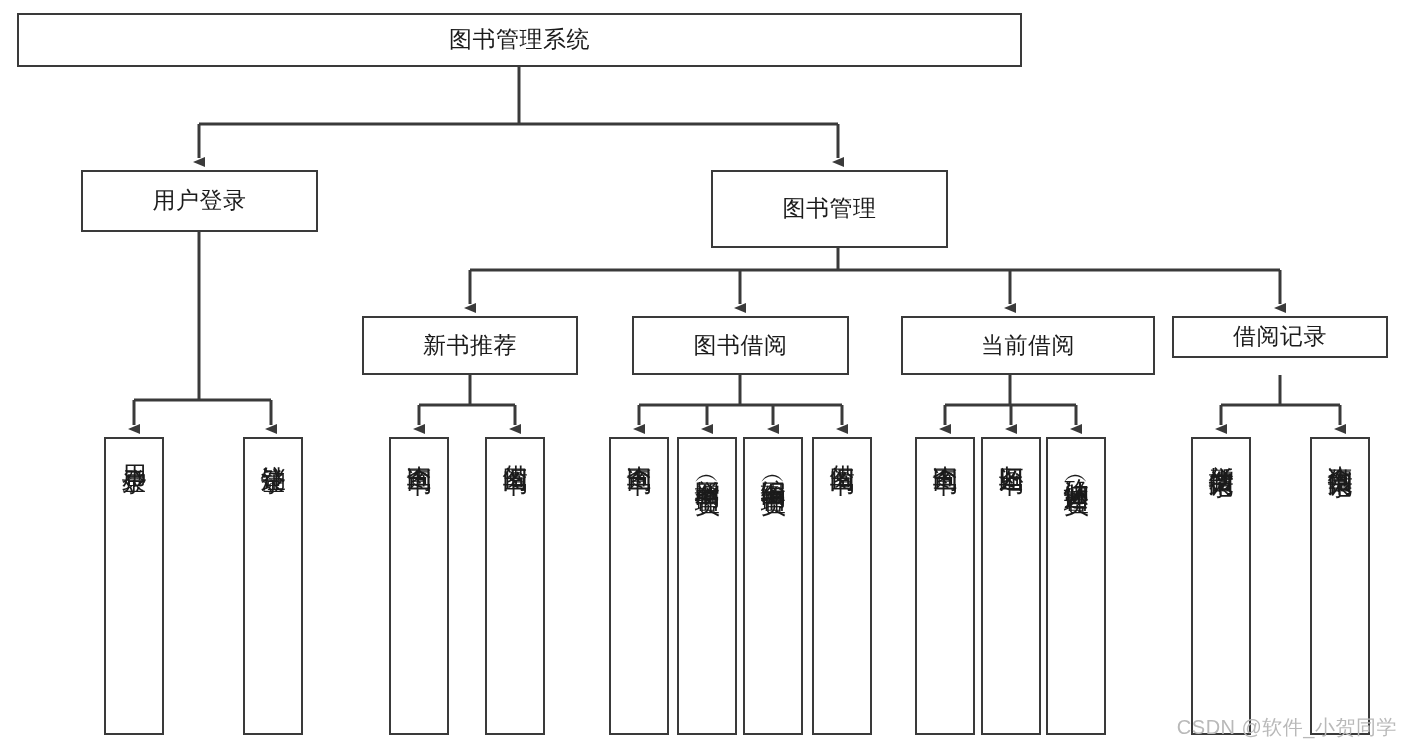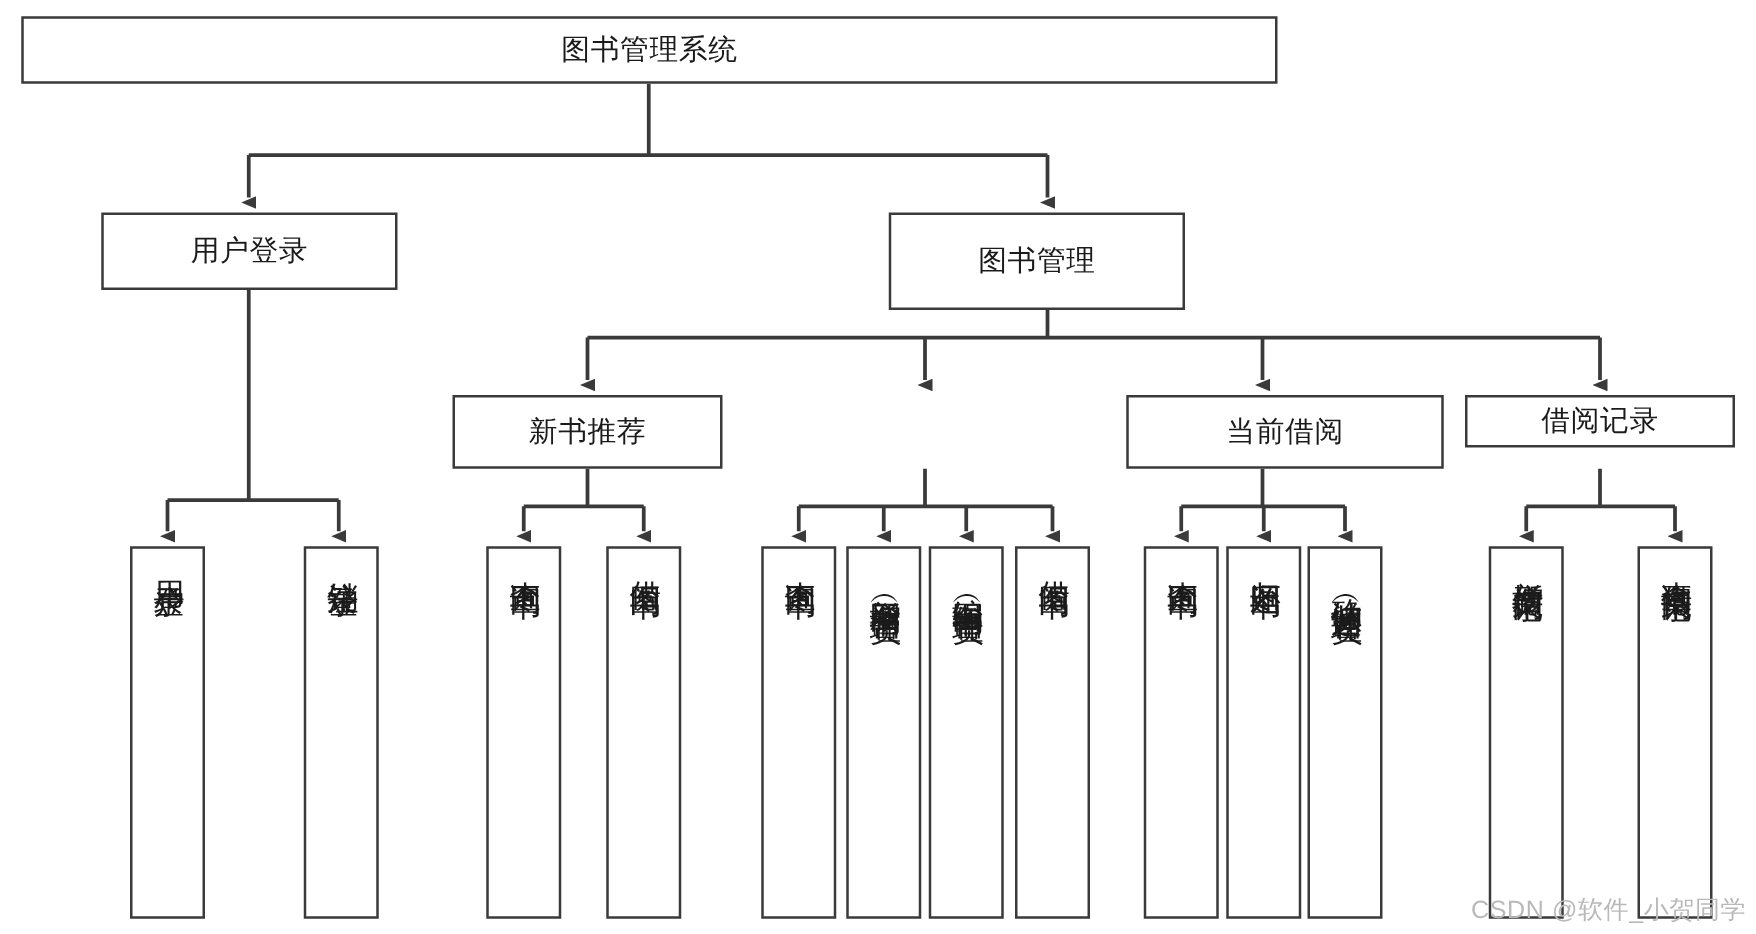--- a/index.html
+++ b/index.html
@@ -138,20 +138,23 @@
   <div class="node horiz" style="left:81px; top:170px; width:237px; height:62px;">
     <span class="lbl">用户登录</span>
   </div>
   <div class="node horiz" style="left:711px; top:170px; width:237px; height:78px;">
     <span class="lbl">图书管理</span>
   </div>
 
   <div class="node horiz" style="left:362px; top:316px; width:216px; height:59px;">
     <span class="lbl">新书推荐</span>
   </div>
+  <div class="node horiz" style="left:632px; top:316px; width:217px; height:59px;">
+    <span class="lbl">图书借阅</span>
+  </div>
   <div class="node horiz" style="left:901px; top:316px; width:254px; height:59px;">
     <span class="lbl">当前借阅</span>
   </div>
   <div class="node horiz" style="left:1172px; top:316px; width:216px; height:42px;">
     <span class="lbl">借阅记录</span>
   </div>
 
   <div class="node vert" style="left:104px; top:437px; width:60px; height:298px;">
     <span class="lbl">用户登录</span>
   </div>

